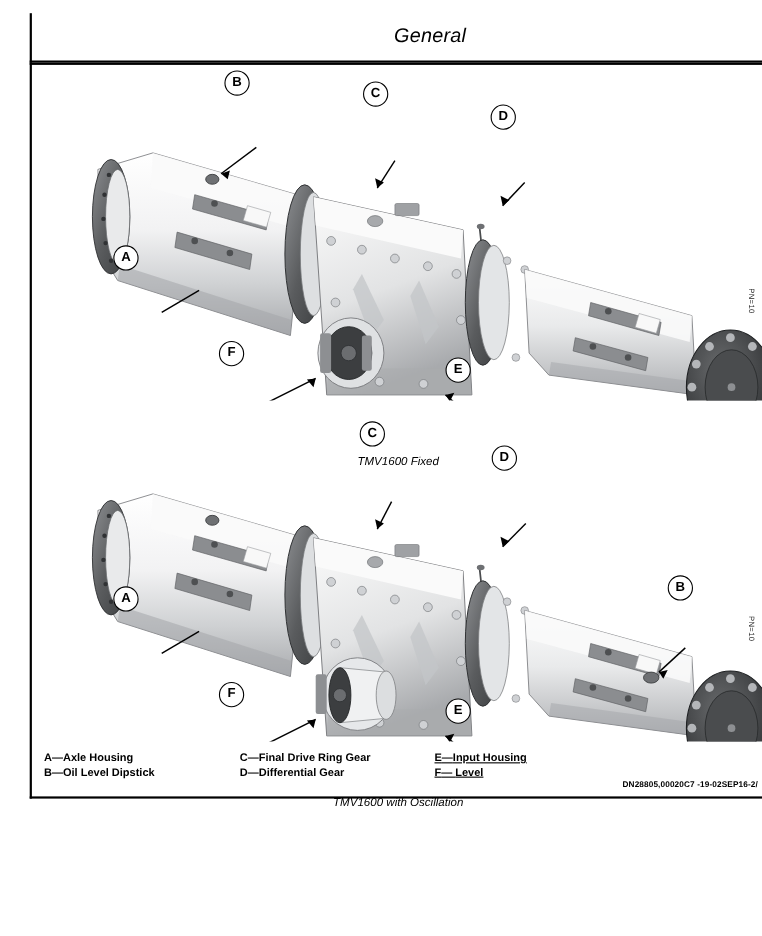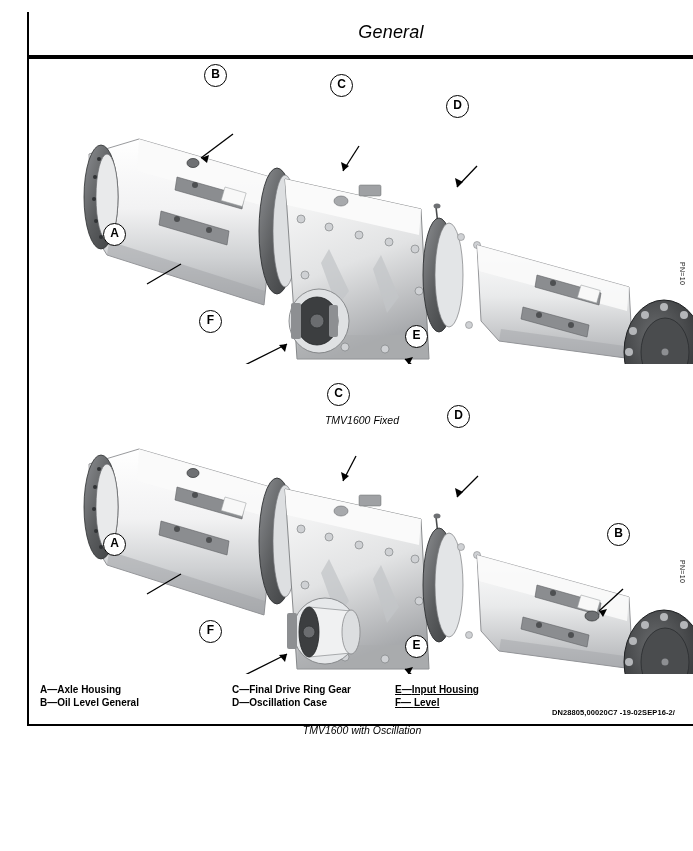--- a/index.html
+++ b/index.html
@@ -39,27 +39,27 @@
   
   .edge-id{position:absolute;font-size:7px;letter-spacing:.3px;
            transform-origin:left top;transform:rotate(90deg);
            white-space:nowrap;color:#222;}
 
   
   .legend{position:absolute;left:40px;top:684px;width:640px;
           font-size:10px;font-weight:700;line-height:12.5px;}
   .legend-col{position:absolute;top:0;}
   #legend-col-0{left:0px;}
-  #legend-col-1{left:192px;}
+  #legend-col-1{left:178px;}
   #legend-col-2{left:355px;text-decoration:underline;}
   .legend-item{white-space:nowrap;}
 
   
   .doc-id{position:absolute;top:708px;left:0;width:693px;text-align:right;
-          padding-right:18px;font-size:7.5px;font-weight:700;letter-spacing:.1px;
+          padding-right:4px;font-size:7.5px;font-weight:700;letter-spacing:.1px;
           box-sizing:border-box;}
 </style>
 </head>
 <body>
 
 <div class="header-box"></div>
 <div class="header-title">General</div>
 
 <div class="content-box">
 
@@ -395,29 +395,29 @@
 
 <div class="edge-id" style="left:686px;top:262px;">PN=10</div>
 <div class="edge-id" style="left:686px;top:560px;">PN=10</div>
 
 <div class="legend">
   <div class="legend-col" id="legend-col-0">
     <div class="legend-item">
       <span>A</span><span>—</span><span>Axle Housing</span>
     </div>
     <div class="legend-item">
-      <span>B</span><span>—</span><span>Oil Level General</span>
+      <span>B</span><span>—</span><span>Oil Level Dipstick</span>
     </div>
   </div>
   <div class="legend-col" id="legend-col-1">
     <div class="legend-item">
       <span>C</span><span>—</span><span>Final Drive Ring Gear</span>
     </div>
     <div class="legend-item">
-      <span>D</span><span>—</span><span>Oscillation Case</span>
+      <span>D</span><span>—</span><span>Differential Gear</span>
     </div>
   </div>
   <div class="legend-col" id="legend-col-2">
     <div class="legend-item">
       <span>E</span><span>—</span><span>Input Housing</span>
     </div>
     <div class="legend-item">
       <span>F</span><span>— </span><span>Level</span>
     </div>
   </div>

